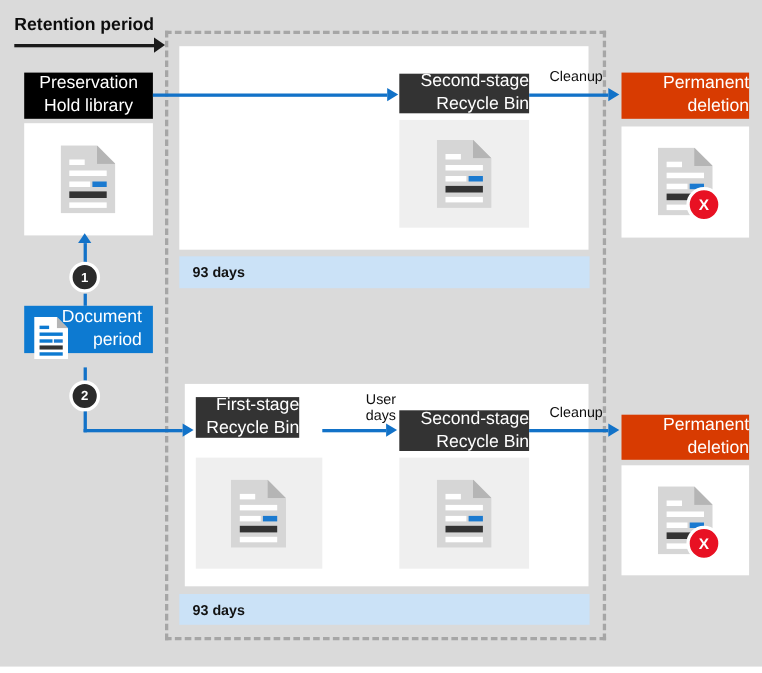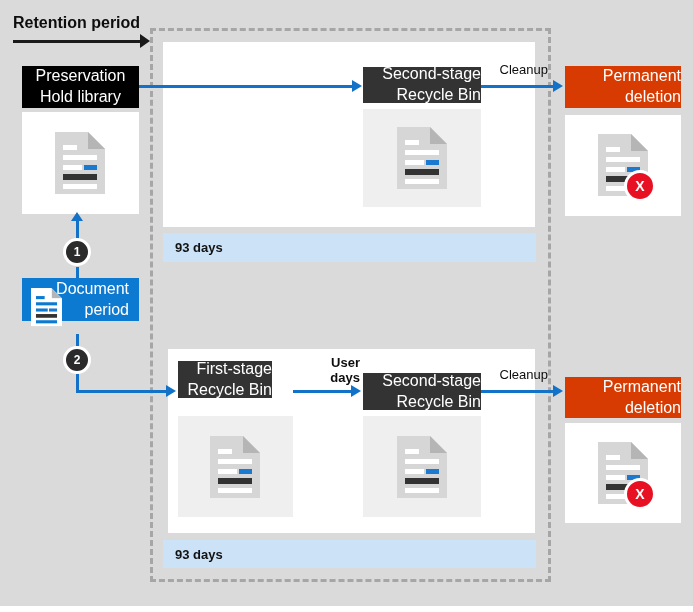--- a/index.html
+++ b/index.html
@@ -198,21 +198,21 @@
     <div class="paper"></div>
     <div class="fold"></div>
     <div class="ln ln1"></div>
       <div class="ln ln2"></div>
     <div class="ln ln3a"></div>
       <div class="ln ln3b"></div>
     <div class="ln ln4"></div>
       <div class="ln ln5"></div>
   </div>
 
-  <div class="abs flow-label" style="left:296px;top:356px;width:64px;font-weight:bold;">
+  <div class="abs flow-label" style="left:296px;top:356px;width:64px;">
     <div>User</div>
     <div>days</div>
   </div>
   <div class="abs line" style="left:293px;top:390px;width:58px;height:3px;"></div>
   <div class="abs head-right" style="left:351px;top:385px;"></div>
 
   <div class="abs node dark" style="left:363px;top:373px;width:118px;height:37px;">
     <span>Second-stage</span>
     <span>Recycle Bin</span>
   </div>

